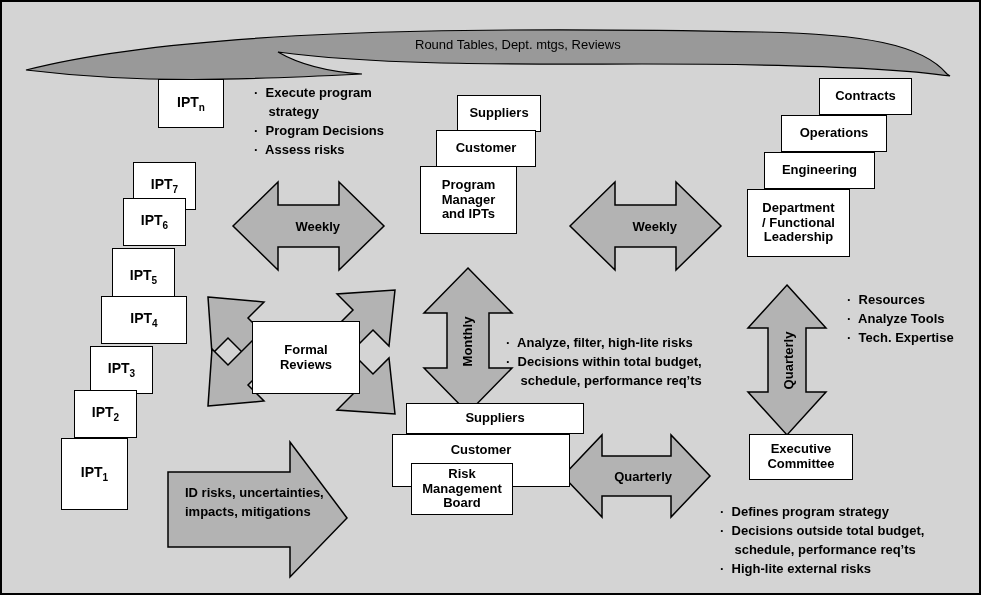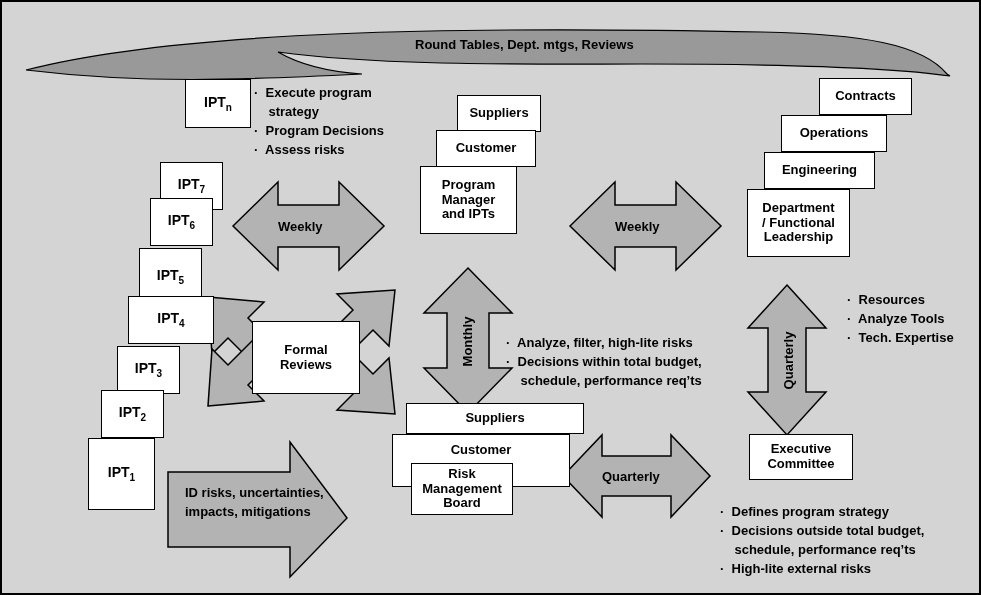--- a/index.html
+++ b/index.html
@@ -19,44 +19,44 @@
     box-sizing:border-box;
     display:flex;
     align-items:center;
     justify-content:center;
     text-align:center;
     font-weight:bold;
     font-size:13px;
     line-height:1.15;
     color:#000;
   }
-  .ipt{font-size:14px;margin-left:27px;}
+  .ipt{font-size:14px;}
   .ipt sub{font-size:10px;font-weight:bold;}
   .txt{
     position:absolute;
     font-size:13px;
-    font-weight:bold;
+    font-weight:normal;
     color:#000;
     line-height:1.45;
     white-space:pre;
   }
   .bullets{
     position:absolute;
     font-size:13px;
     font-weight:bold;
     color:#000;
     line-height:1.45;
   }
   .bullets div{white-space:pre;}
   .arrow-label{
     position:absolute;
     font-size:13px;
     font-weight:bold;
     color:#000;
-    text-align:left;
+    text-align:right;
   }
   .vlabel{
     position:absolute;
     font-size:13px;
     font-weight:bold;
     color:#000;
     transform-origin:center center;
   }
   svg.layer{
     position:absolute;left:0;top:0;width:981px;height:595px;

